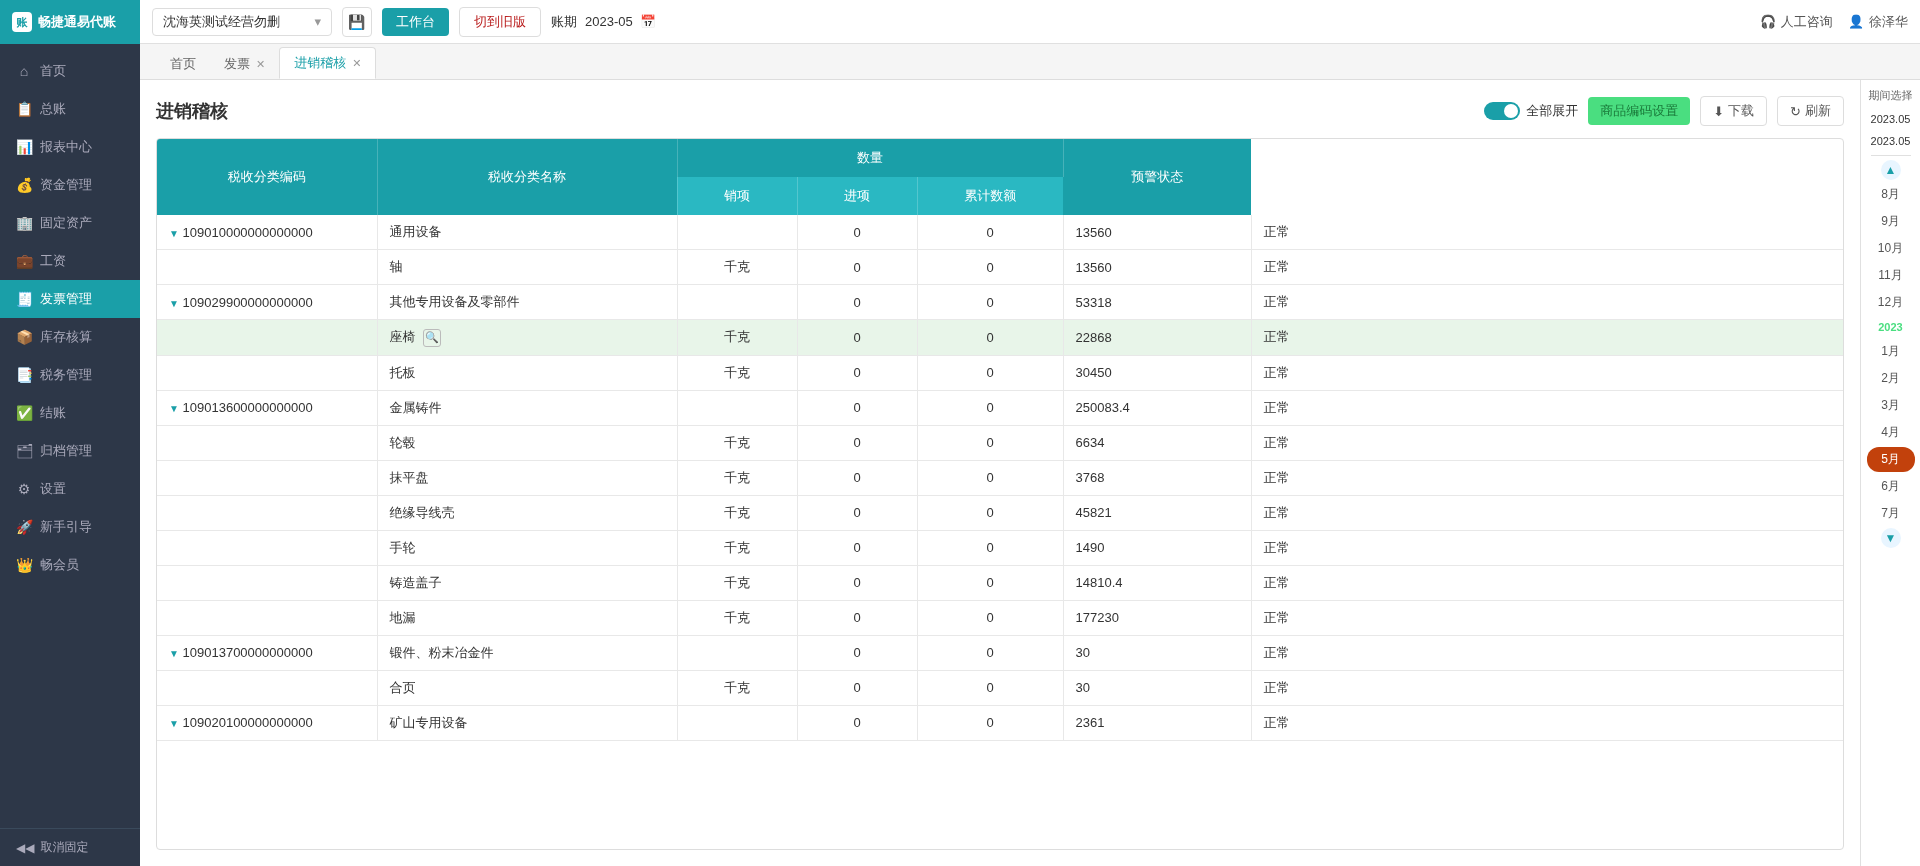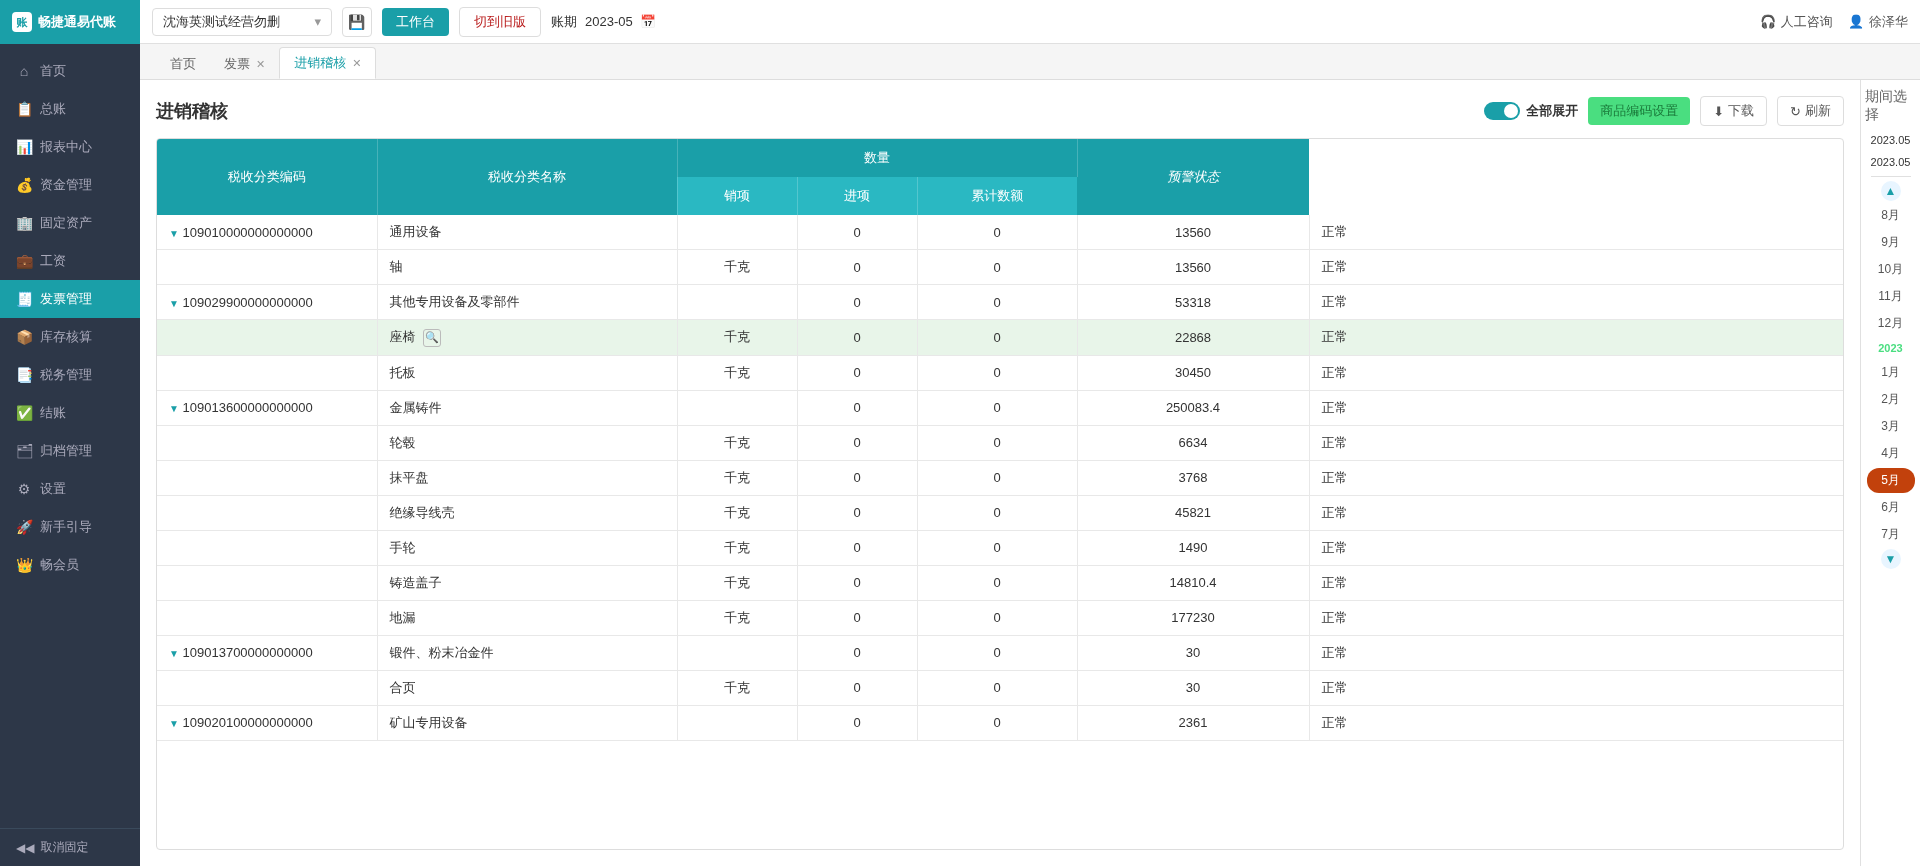--- a/index.html
+++ b/index.html
@@ -146,21 +146,21 @@
     .main-content { flex: 1; display: flex; flex-direction: column; overflow: hidden; padding: 16px; }
 
     
     .page-header {
       display: flex; align-items: center; justify-content: space-between;
       margin-bottom: 12px;
     }
     .page-title { font-size: 18px; font-weight: bold; color: #333; }
     .page-actions { display: flex; align-items: center; gap: 10px; }
     .toggle-switch {
-      display: flex; align-items: flex-start; gap: 6px; font-size: 13px; color: #333; font-weight: bold;
+      display: flex; align-items: flex-start; gap: 6px; font-size: 13px; color: #333;
     }
     .toggle-track {
       width: 36px; height: 18px; background: #1a9fa8; border-radius: 9px;
       display: flex; align-items: center; padding: 2px; cursor: pointer;
     }
     .toggle-thumb {
       width: 14px; height: 14px; background: white; border-radius: 50%;
       margin-left: auto;
     }
     .action-btn {
@@ -195,21 +195,21 @@
     tbody tr { border-bottom: 1px solid #e8e8e8; }
     tbody tr.highlighted { background: #e8f5e9; }
     tbody td {
       padding: 8px 12px;
       font-size: 13px;
       color: #333;
       border-right: 1px solid #e8e8e8;
     }
     tbody td:last-child { border-right: none; }
     .td-center { text-align: center; }
-    .td-right { text-align: center; }
+    .td-right { text-align: left; }
     .expand-icon { color: #1a9fa8; font-size: 10px; cursor: pointer; }
     .search-icon-cell {
       display: inline-flex; align-items: center; justify-content: center;
       width: 18px; height: 18px;
       border: 1px solid #bbb; border-radius: 3px;
       font-size: 11px; color: #888; cursor: pointer; margin-left: 4px;
     }
 
     
     .right-panel {
@@ -217,23 +217,23 @@
       background: white;
       border-left: 1px solid #e0e0e0;
       display: flex;
       flex-direction: column;
       align-items: center;
       padding: 8px 4px;
       gap: 2px;
       flex-shrink: 0;
     }
     .period-title {
-      font-size: 14px; color: #666;
+      font-size: 11px; color: #666;
       writing-mode: horizontal-tb;
-      text-align: left;
+      text-align: center;
       margin-bottom: 4px;
     }
     .period-item {
       width: 48px;
       padding: 4px 2px;
       text-align: center;
       font-size: 12px;
       cursor: pointer;
       border-radius: 3px;
       color: #555;
@@ -394,26 +394,26 @@
         </div>
       </div>
 
       <div class="table-container">
         <table>
           <thead>
             <tr>
               <th rowspan="2" style="width:220px;">税收分类编码</th>
               <th rowspan="2" style="width:300px;">税收分类名称</th>
               <th colspan="3">数量</th>
-              <th rowspan="2" style="width:232px;font-style:italic;">预警状态</th>
+              <th rowspan="2" style="width:188px;">预警状态</th>
             </tr>
             <tr style="background:#2ab8c2;">
               <th style="width:120px;">销项</th>
               <th style="width:120px;">进项</th>
-              <th style="width:160px;">累计数额</th>
+              <th style="width:146px;">累计数额</th>
             </tr>
           </thead>
           <tbody id="table-body">
           <tr>
                 <td><span class="expand-icon">▼</span> 109010000000000000</td>
                 <td>通用设备</td>
                 <td class="td-center"></td>
                 <td class="td-center">0</td>
                 <td class="td-center">0</td>
                 <td class="td-right">13560</td>

